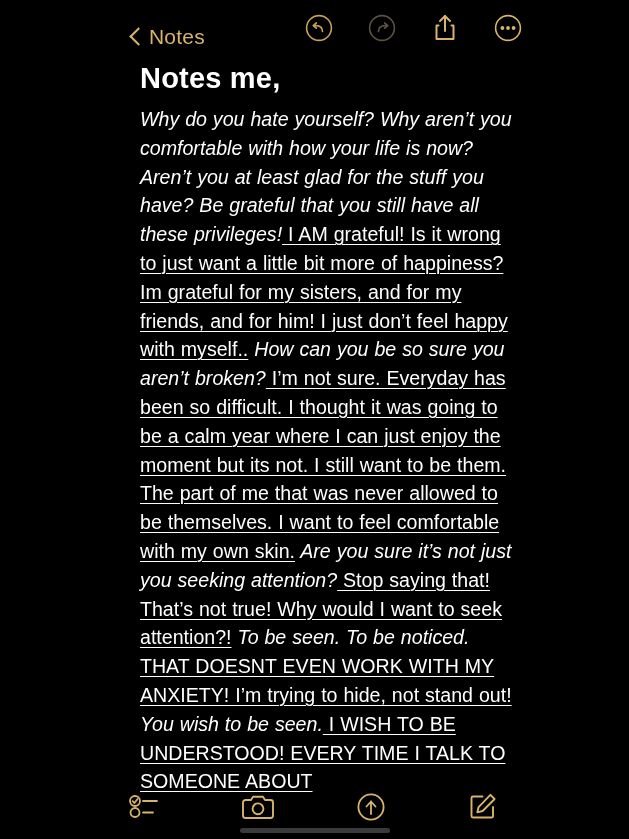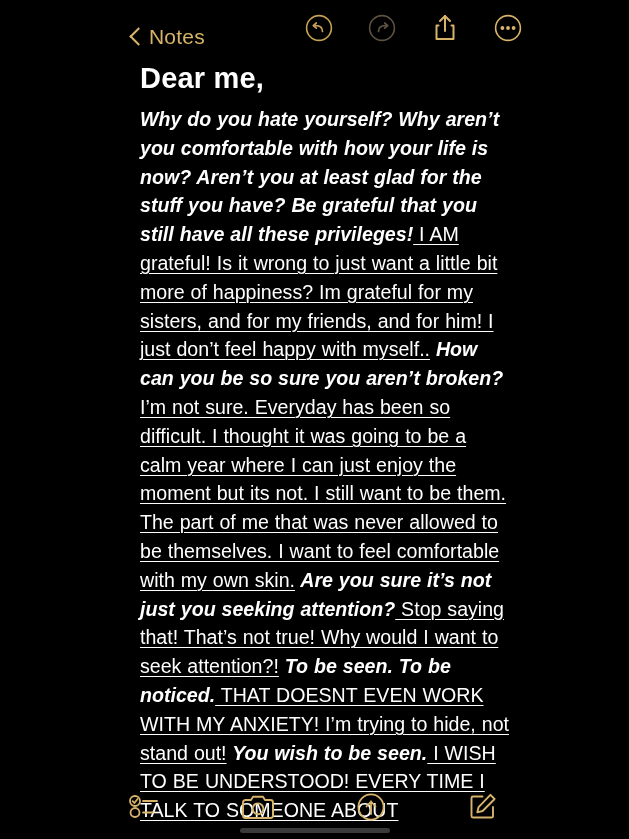--- a/index.html
+++ b/index.html
@@ -90,21 +90,21 @@
     margin-left: 106px;
     width: 372px;
     font-size: 19.6px;
     line-height: 28.8px;
     color: #ffffff;
     text-align: left;
     word-spacing: 0.5px;
   }
   .q {
     font-style: italic;
-    font-weight: bold;
+    font-weight: normal;
   }
   .a {
     text-decoration: underline;
     text-decoration-thickness: 1.2px;
     text-underline-offset: 3px;
     text-align: center;
   }
 
   
   .toolbar {
@@ -166,21 +166,21 @@
         <circle cx="14" cy="14" r="12.4" fill="none" stroke="#d7b46a" stroke-width="1.6"></circle>
         <circle cx="8.4" cy="14" r="1.9" fill="#d7b46a"></circle>
         <circle cx="14" cy="14" r="1.9" fill="#d7b46a"></circle>
         <circle cx="19.6" cy="14" r="1.9" fill="#d7b46a"></circle>
       </svg>
     </div>
   </div>
 </div>
 
 <div class="note">
-  <div class="note-title">Dear me,</div>
+  <div class="note-title">Notes me,</div>
   <div class="note-body">
     <span class="q">Why do you hate yourself? Why aren’t you comfortable with how your life is now? Aren’t you at least glad for the stuff you have? Be grateful that you still have all these privileges!</span><span class="a"> I AM grateful! Is it wrong to just want a little bit more of happiness? Im grateful for my sisters, and for my friends, and for him! I just don’t feel happy with myself..</span><span class="q"> How can you be so sure you aren’t broken?</span><span class="a"> I’m not sure. Everyday has been so difficult. I thought it was going to be a calm year where I can just enjoy the moment but its not. I still want to be them. The part of me that was never allowed to be themselves. I want to feel comfortable with my own skin.</span><span class="q"> Are you sure it’s not just you seeking attention?</span><span class="a"> Stop saying that! That’s not true! Why would I want to seek attention?!</span><span class="q"> To be seen. To be noticed.</span><span class="a"> THAT DOESNT EVEN WORK WITH MY ANXIETY! I’m trying to hide, not stand out!</span><span class="q"> You wish to be seen.</span><span class="a"> I WISH TO BE UNDERSTOOD! EVERY TIME I TALK TO SOMEONE ABOUT</span>
   </div>
 </div>
 
 <div class="toolbar">
   <div class="icon-btn">
     <svg width="34" height="26" viewBox="0 0 34 26">
       <circle cx="6" cy="7" r="5" fill="none" stroke="#d7b46a" stroke-width="1.8"></circle>
       <path d="M3.6 7.1 L5.4 9 L8.6 5" fill="none" stroke="#d7b46a" stroke-width="1.8" stroke-linecap="round" stroke-linejoin="round"></path>

